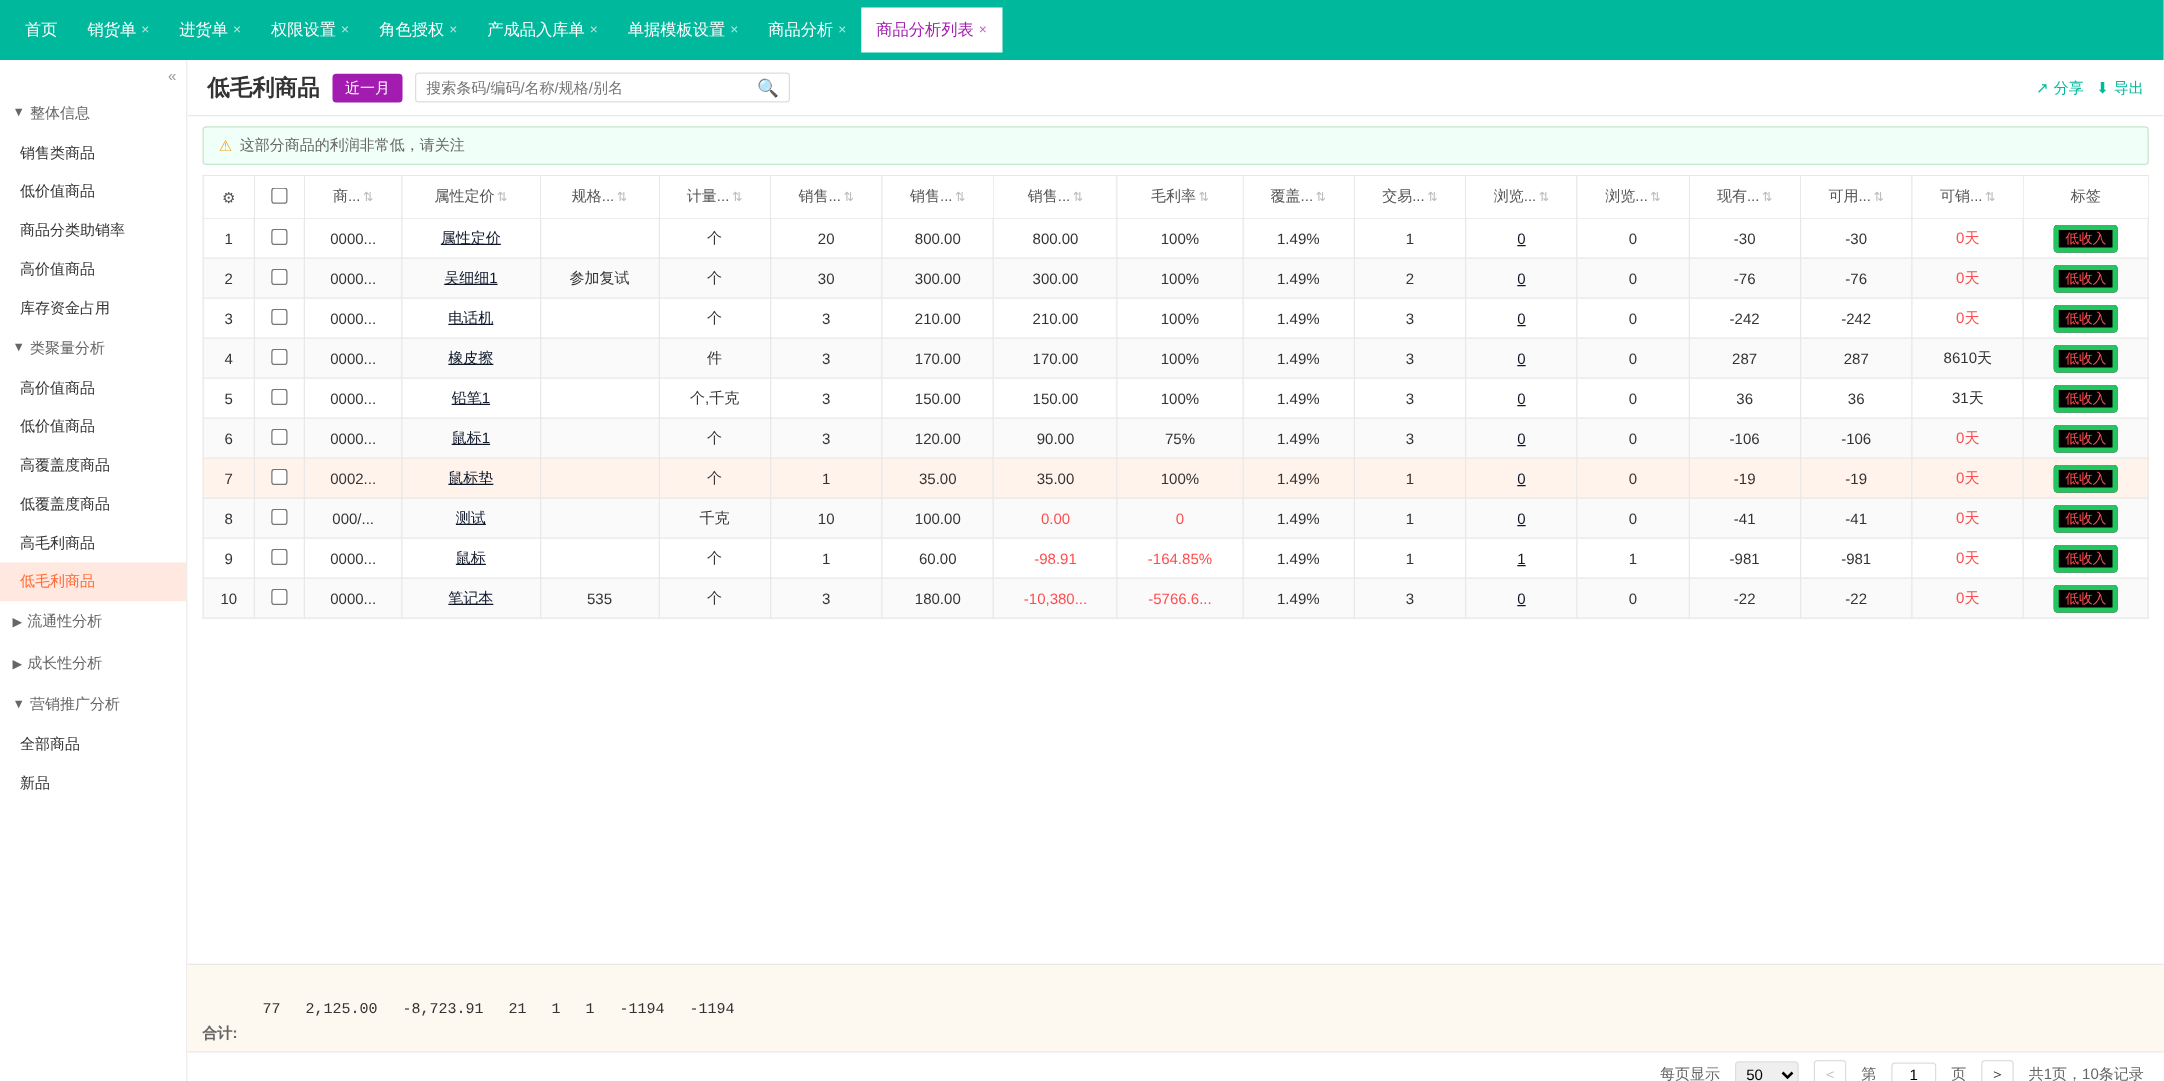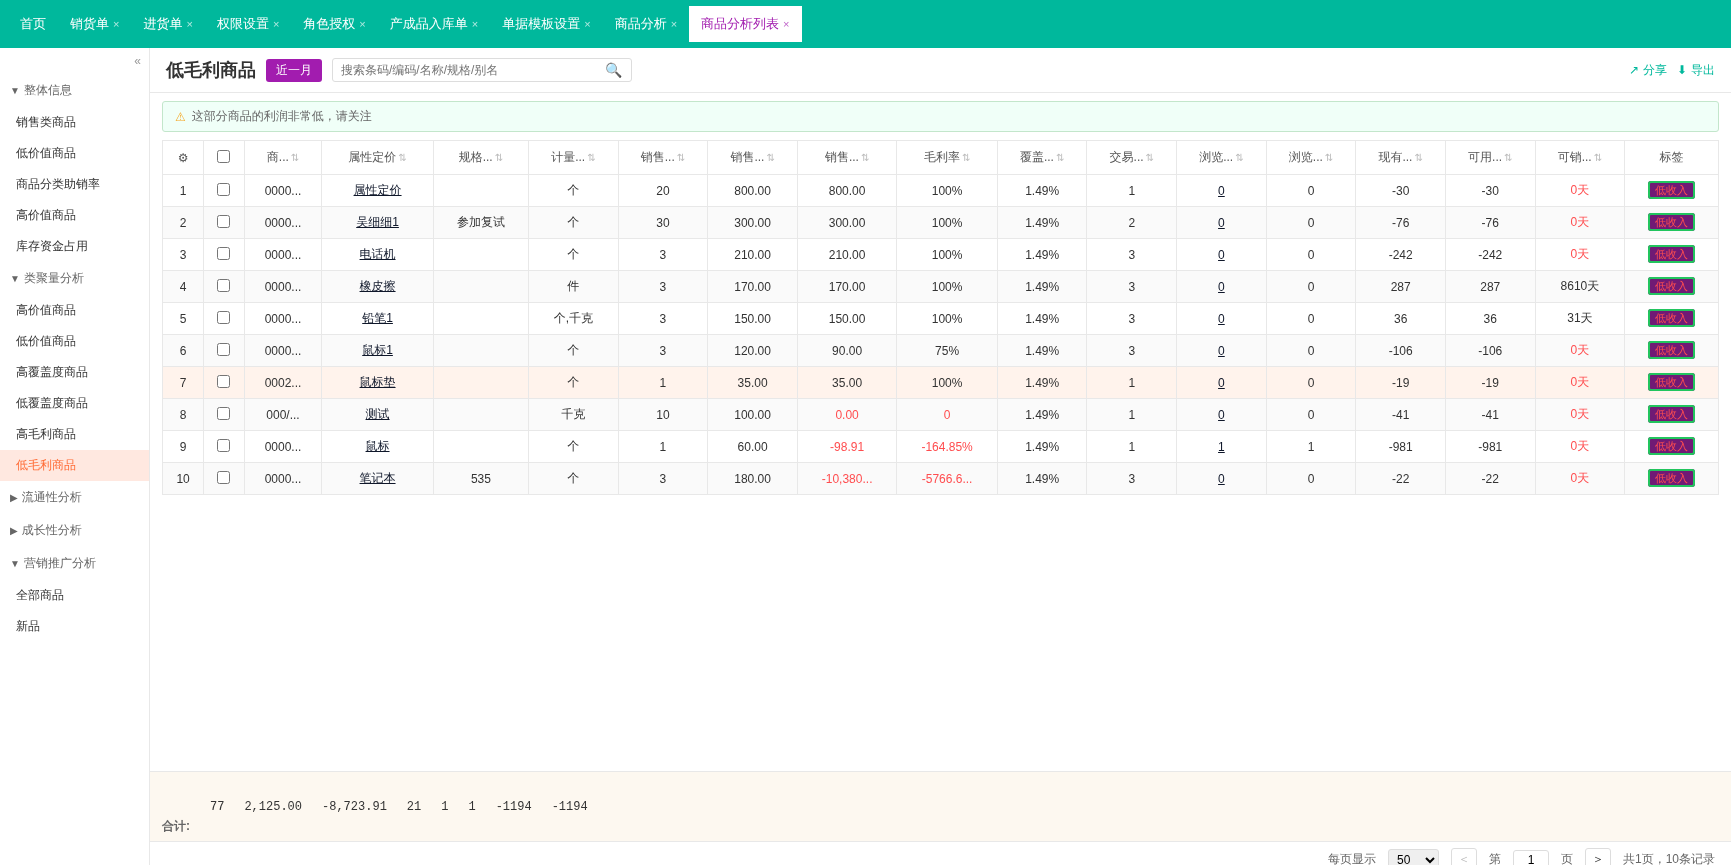--- a/index.html
+++ b/index.html
@@ -173,23 +173,23 @@
     td {
       padding: 7px 6px;
       border: 1px solid #e8e8e8;
       text-align: center;
       white-space: nowrap;
     }
     tr:nth-child(odd) { background: #fff; }
     tr:nth-child(even) { background: #fafafa; }
     tr.highlighted { background: #fff3ec !important; }
     .tag-low-income {
-      background: #701a75;
+      background: #000000;
       color: #ff4d4f;
-      border: 2px solid #22c55e;
+      border: 4px solid #22c55e;
       border-radius: 3px;
       padding: 1px 5px;
       font-size: 11px;
     }
     .red-text { color: #ff4d4f; }
     .link-text { color: #0f172a; text-decoration: underline; cursor: pointer; }
 
     
     .table-footer {
       display: flex;

